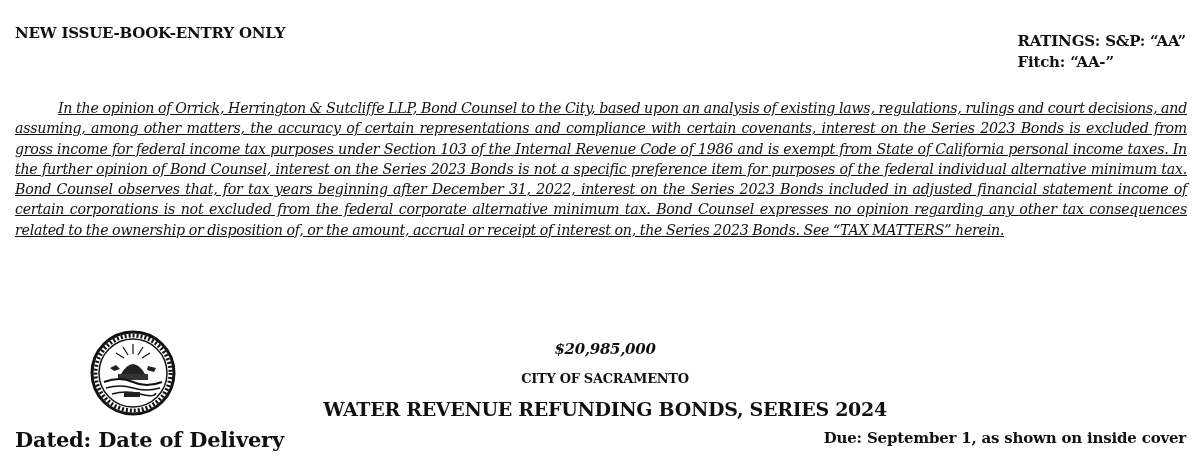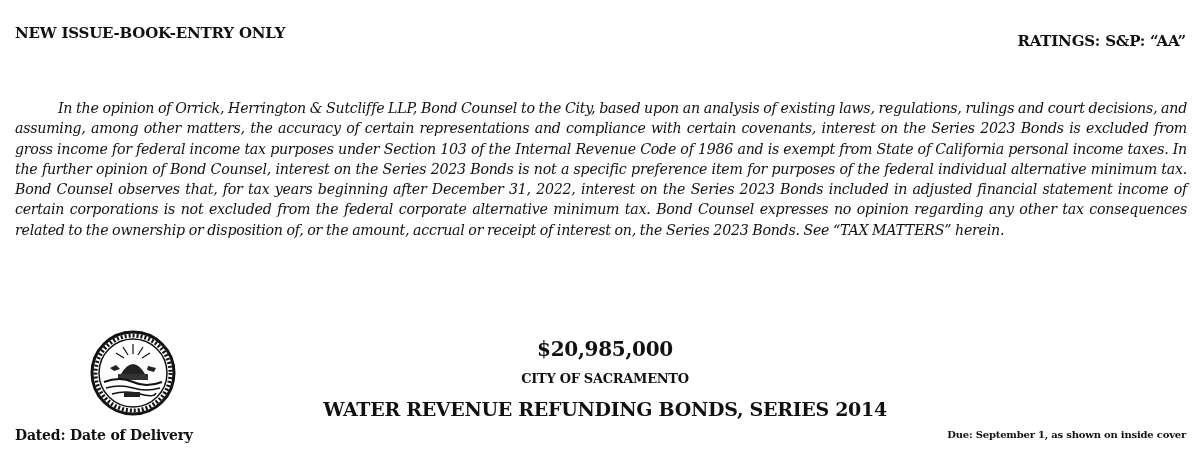--- a/index.html
+++ b/index.html
@@ -39,73 +39,76 @@
     top: 98px;
     width: 1172px;
     font-style: italic;
     font-size: 14.2px;
     line-height: 20.3px;
     text-align: justify;
     text-align-last: left;
     text-indent: 43px;
     letter-spacing: -0.25px;
     word-spacing: -0.5px;
+    text-decoration: underline;
   }
   .seal {
     position: absolute;
     left: 90px;
     top: 330px;
     width: 86px;
     height: 86px;
   }
   .title-block {
     position: absolute;
     left: 280px;
     width: 650px;
     top: 334px;
     text-align: center;
     font-weight: bold;
     letter-spacing: -0.3px;
   }
   .amount {
-    font-size: 20px;
+    font-size: 15px;
     line-height: 30px;
+    font-style: italic;
   }
   .city {
     font-size: 13px;
     line-height: 30px;
   }
   .bonds {
     font-size: 19px;
     line-height: 30px;
   }
   .dated {
     position: absolute;
     left: 15px;
     top: 427px;
     font-weight: bold;
-    font-size: 14px;
+    font-size: 21px;
     letter-spacing: -0.2px;
   }
   .due {
     position: absolute;
     right: 14px;
     top: 429px;
     font-weight: bold;
-    font-size: 10px;
+    font-size: 15px;
     letter-spacing: -0.2px;
   }
 </style>
 </head>
 <body>
 
 <div class="top-left">NEW ISSUE-BOOK-ENTRY ONLY</div>
 
 <div class="ratings">
   <div>RATINGS:  S&amp;P: “AA”</div>
+  <div>Fitch: “AA-”</div>
 </div>
 
 <div class="opinion">In the opinion of Orrick, Herrington &amp; Sutcliffe LLP, Bond Counsel to the City, based upon an analysis of existing laws, regulations, rulings and court decisions, and assuming, among other matters, the accuracy of certain representations and compliance with certain covenants, interest on the Series 2023 Bonds is excluded from gross income for federal income tax purposes under Section 103 of the Internal Revenue Code of 1986 and is exempt from State of California personal income taxes.  In the further opinion of Bond Counsel, interest on the Series 2023 Bonds is not a specific preference item for purposes of the federal individual alternative minimum tax.  Bond Counsel observes that, for tax years beginning after December 31, 2022, interest on the Series 2023 Bonds included in adjusted financial statement income of certain corporations is not excluded from the federal corporate alternative minimum tax.  Bond Counsel expresses no opinion regarding any other tax consequences related to the ownership or disposition of, or the amount, accrual or receipt of interest on, the Series 2023 Bonds.  See “TAX MATTERS” herein.</div>
 
 <div class="seal">
   <svg width="86" height="86" viewBox="0 0 86 86">
     <circle cx="43" cy="43" r="41" fill="none" stroke="#111" stroke-width="3"></circle>
     <circle cx="43" cy="43" r="34" fill="none" stroke="#111" stroke-width="1.5"></circle>
     <circle cx="43" cy="43" r="37.5" fill="none" stroke="#111" stroke-width="4" stroke-dasharray="2 2"></circle>
 
@@ -125,17 +128,17 @@
     <path d="M22 64 Q36 60 50 64 T66 63" fill="none" stroke="#111" stroke-width="1.5"></path>
     <rect x="34" y="62" width="16" height="5" fill="#222"></rect>
     <path d="M20 38 l6 -3 l4 4 l-6 2 z" fill="#222"></path>
     <path d="M58 36 l8 2 l-2 4 l-7 -2 z" fill="#222"></path>
   </svg>
 </div>
 
 <div class="title-block">
   <div class="amount">$20,985,000</div>
   <div class="city">CITY OF SACRAMENTO</div>
-  <div class="bonds">WATER REVENUE REFUNDING BONDS, SERIES 2014</div>
+  <div class="bonds">WATER REVENUE REFUNDING BONDS, SERIES 2024</div>
 </div>
 
 <div class="dated">Dated:  Date of Delivery</div>
 <div class="due">Due:  September 1, as shown on inside cover</div>
 
 </body></html>

